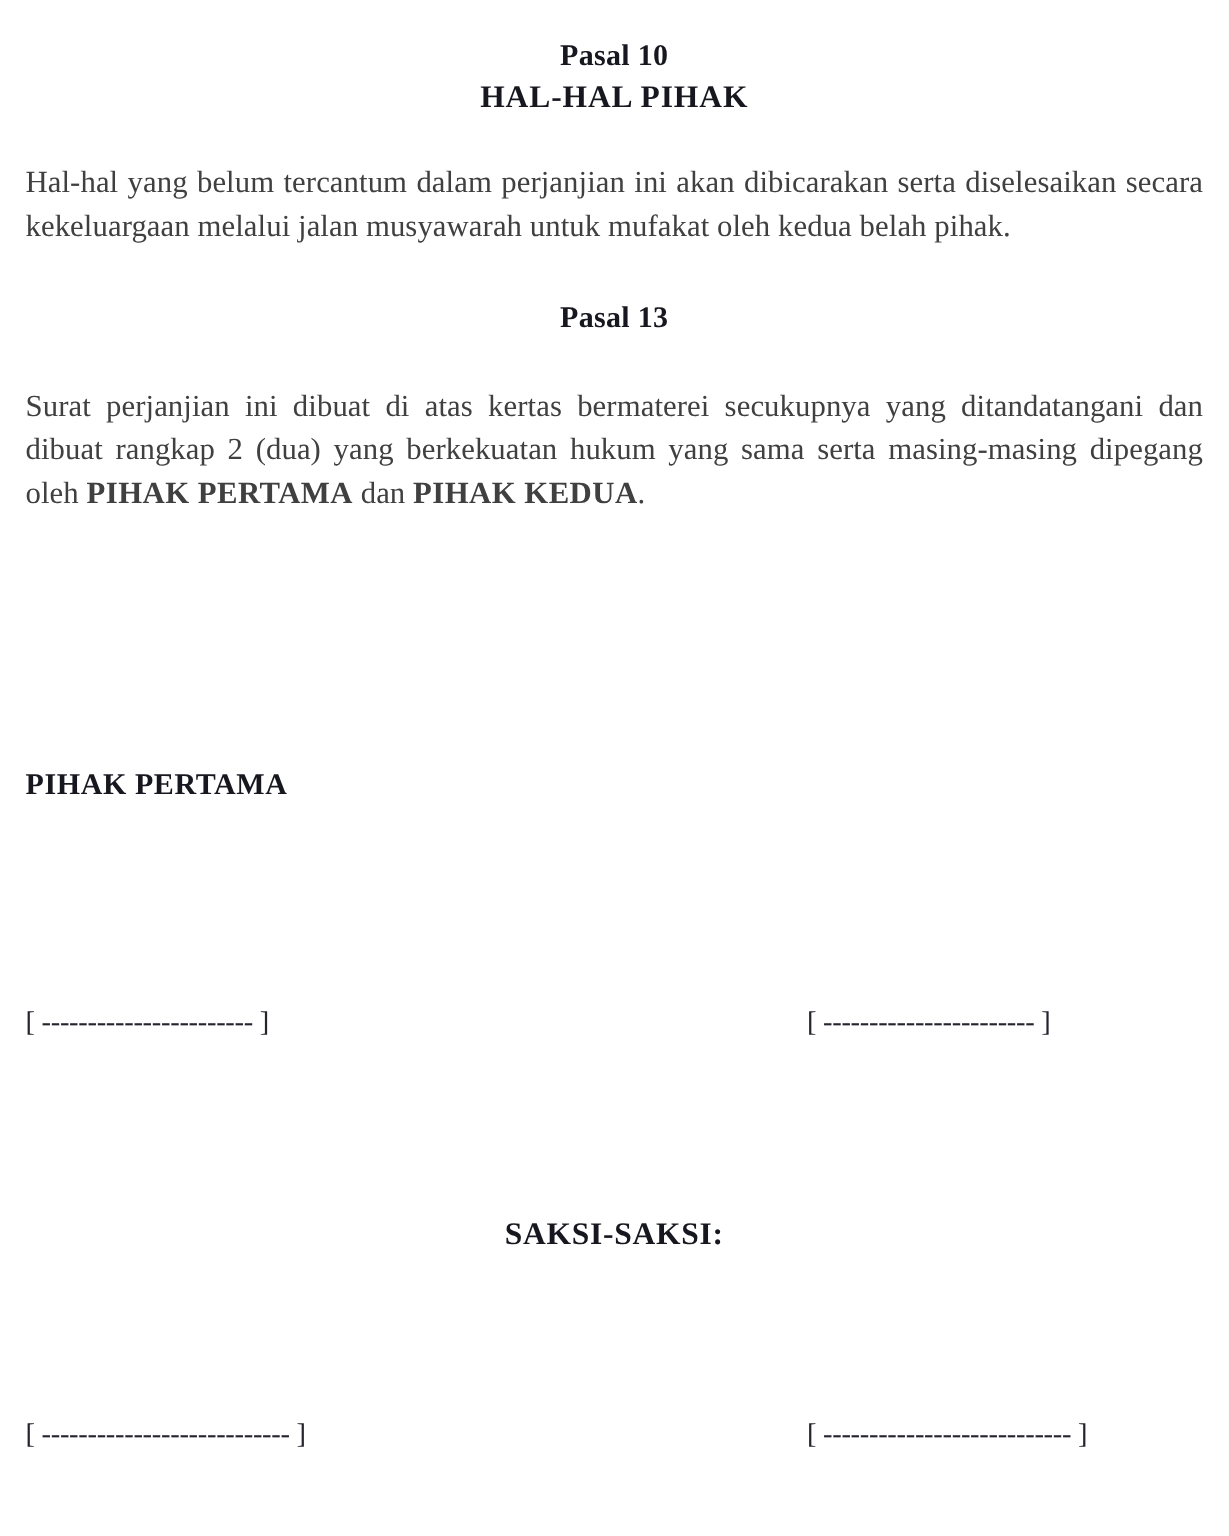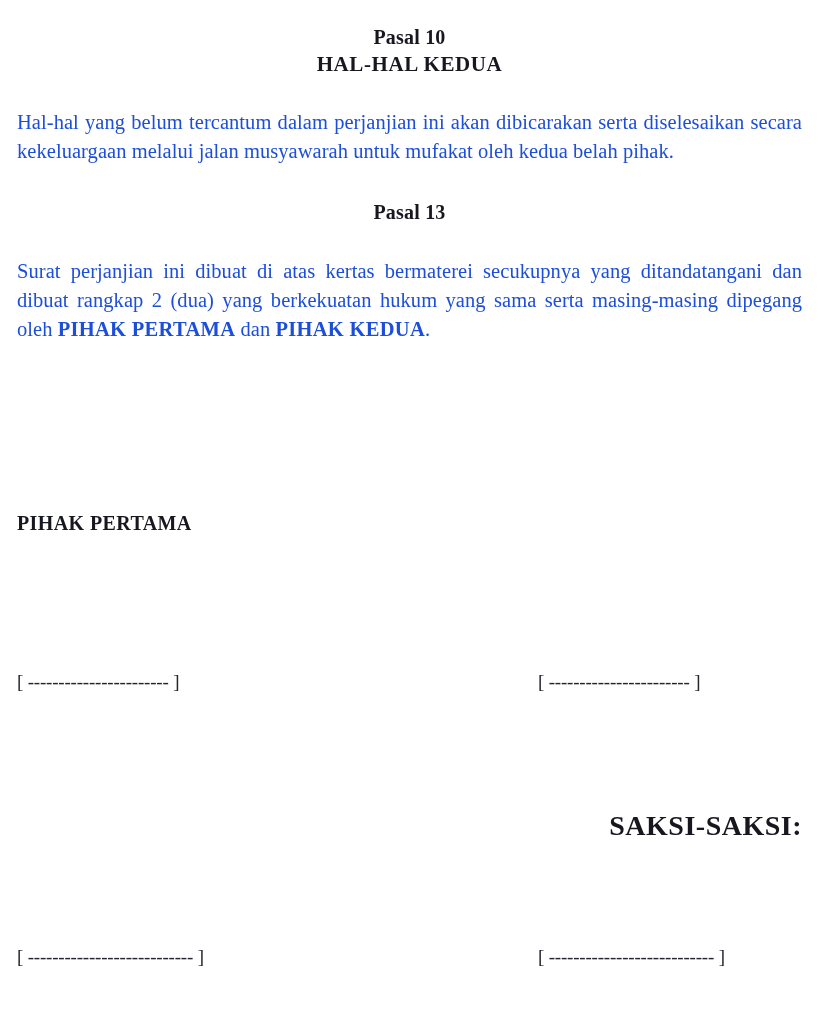--- a/index.html
+++ b/index.html
@@ -41,21 +41,21 @@
   #heading-pasal-11 {
     margin-top: 33px;
   }
 
   
   .body-paragraph {
     text-align: justify;
     text-align-last: left;
     font-size: 20.5px;
     line-height: 29px;
-    color: #1d4ed8;
+    color: #404040;
     margin: 0;
     letter-spacing: 0.05px;
   }
   #paragraph-hal-hal {
     margin-top: 30px;
   }
   #paragraph-penutup {
     margin-top: 31px;
     font-family: Liberation Serif, serif;
   }
@@ -104,35 +104,35 @@
     font-family: "Liberation Serif", "DejaVu Serif", serif;
     letter-spacing: -0.2px;
   }
 
   
   #heading-saksi {
     position: absolute;
     left: 17px;
     right: 17px;
     top: 810px;
-    text-align: right;
+    text-align: center;
     font-weight: bold;
-    font-size: 28px;
+    font-size: 21px;
     letter-spacing: 0.5px;
     color: #17171f;
   }
 </style>
 </head>
 <body>
 
 <div class="page">
 
   <div class="section-heading" id="heading-pasal-10">
     <span>Pasal 10</span>
-    <span class="line2">HAL-HAL KEDUA</span>
+    <span class="line2">HAL-HAL PIHAK</span>
   </div>
 
   <p class="body-paragraph" id="paragraph-hal-hal">
     <span>Hal-hal yang belum tercantum dalam perjanjian ini akan dibicarakan serta diselesaikan secara kekeluargaan melalui jalan musyawarah untuk mufakat oleh kedua belah pihak.</span>
   </p>
 
   <div class="section-heading" id="heading-pasal-11">
     <span>Pasal 13</span>
   </div>
 

